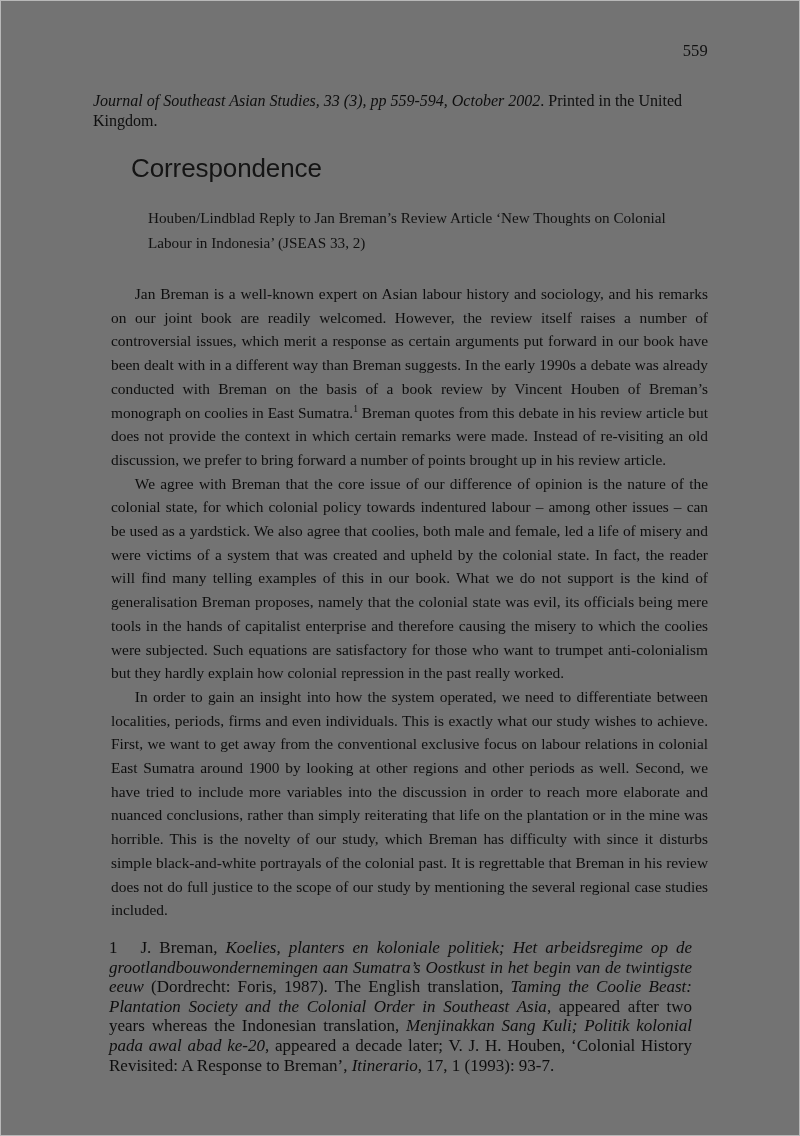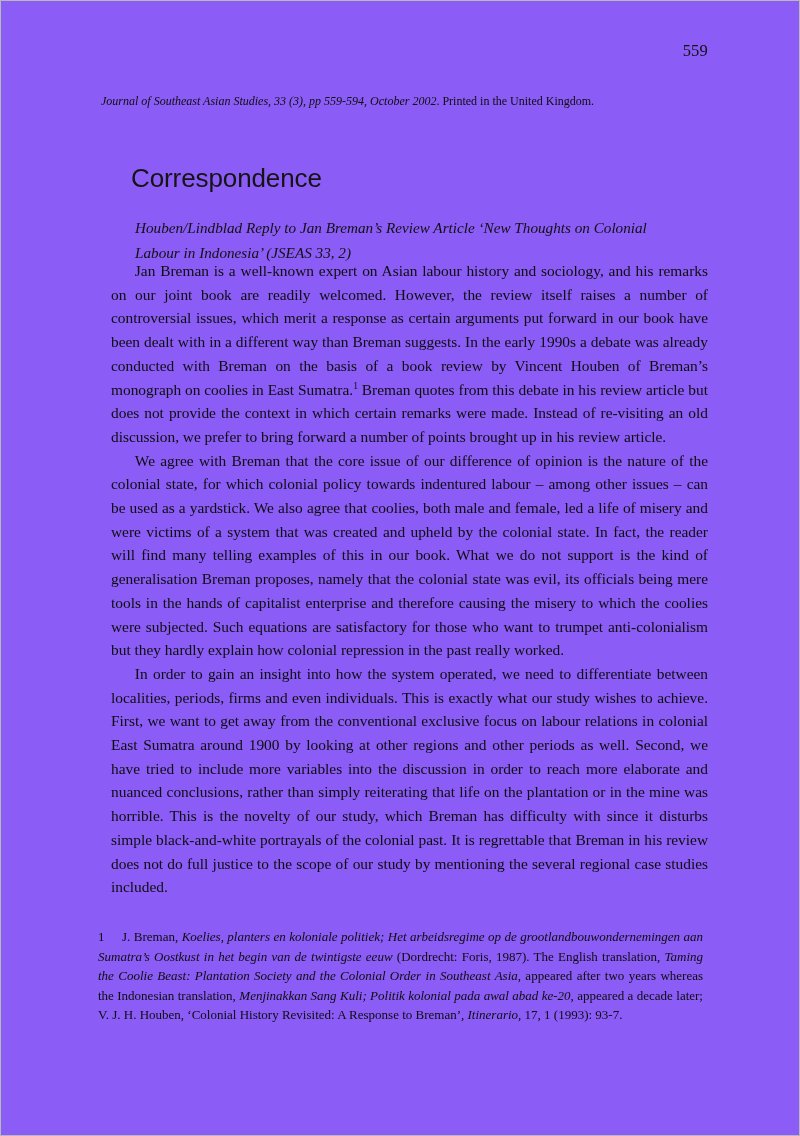--- a/index.html
+++ b/index.html
@@ -13,21 +13,21 @@
     font-family: "Liberation Serif", "DejaVu Serif", serif;
     color: #111111;
     -webkit-font-smoothing: antialiased;
   }
 
   .page {
     position: relative;
     box-sizing: border-box;
     width: 800px;
     height: 1136px;
-    background: #8b5cf6;
+    background: #737373;
     border: 1px solid #b8b8b8;
     overflow: hidden;
   }
 
   .page-inner {
     position: absolute;
     left: 92px;
     top: 0;
     width: 615px;
   }
@@ -40,59 +40,58 @@
     width: 100%;
     text-align: right;
     font-size: 16.5px;
     letter-spacing: 0.2px;
     color: #111;
   }
 
   
   .credit {
     position: absolute;
-    left: 8px;
+    left: 0;
     top: 90px;
     width: 100%;
-    font-size: 12px;
+    font-size: 16px;
     line-height: 20px;
     color: #0e0e0e;
   }
   .credit .ital { font-style: italic; }
 
   
   .headblock {
     position: absolute;
     left: 38px;
-    top: 163px;
+    top: 153px;
     width: 577px;
   }
   .section-title {
     font-family: "Liberation Sans", "DejaVu Sans", sans-serif;
     font-size: 26px;
     font-weight: 400;
     letter-spacing: -0.1px;
     color: #141414;
     margin: 0 0 22px 0;
     line-height: 1.1;
   }
   .subtitle {
-    font-style: italic;
     font-size: 15.2px;
     line-height: 25px;
     color: #111;
-    margin: 4px;
+    margin: 17px;
     max-width: 560px;
   }
 
   
   .body-col {
     position: absolute;
     left: 18px;
-    top: 258px;
+    top: 281px;
     width: 597px;
   }
   p.para {
     margin: 0;
     text-align: justify;
     text-justify: inter-word;
     font-size: 15.4px;
     line-height: 23.7px;
     text-indent: 1.55em;
     hyphens: none;
@@ -105,23 +104,23 @@
   }
 
   
   .footnote-zone {
     position: absolute;
     left: 0px;
     top: 921px;
     width: 615px;
   }
   p.footnote {
-    margin: 5px;
+    margin: 16px;
     text-align: justify;
-    font-size: 13px;
+    font-size: 17px;
     line-height: 19.6px;
     color: #0d0d0d;
     text-indent: 0;
   }
   p.footnote .fn-num {
     display: inline-block;
     width: 1.85em;
   }
   .it { font-style: italic; }
 </style>

